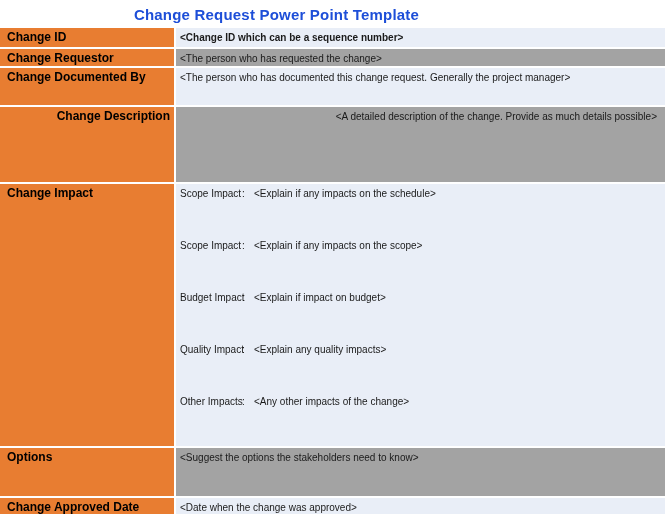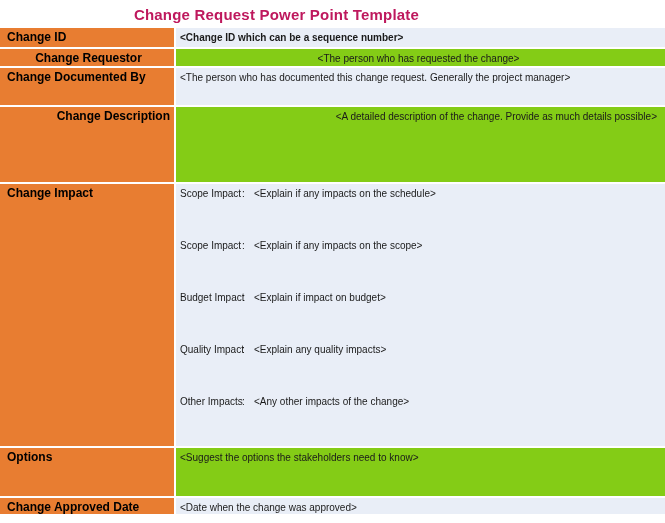--- a/index.html
+++ b/index.html
@@ -7,45 +7,45 @@
   body {
     width:665px; height:523px; overflow:hidden;
     font-family:"Liberation Sans", sans-serif;
     -webkit-font-smoothing:antialiased;
   }
   .page { width:665px; height:523px; background:#ffffff; }
 
   .title {
     width:553px; height:28px; padding-top:6px;
     text-align:center; font-size:15px; font-weight:bold;
-    color:#be185d; letter-spacing:0.2px;
+    color:#1d4ed8; letter-spacing:0.2px;
   }
 
   .crtable { width:665px; }
   .row { display:flex; border-bottom:2px solid #ffffff; }
   .row.last { border-bottom:none; }
 
   .lbl {
     width:176px; flex:0 0 176px;
     background:#E87D31;
     border-right:2px solid #ffffff;
     color:#000000; font-weight:bold; font-size:12px;
     padding:2px 4px 0 7px; line-height:15px;
     overflow:hidden; white-space:nowrap;
   }
   .val {
     flex:1; font-size:10px; color:#1A1A1A;
     padding:2px 8px 0 4px; line-height:15px;
     overflow:hidden;
   }
   .band-light { background:#E9EEF7; }
-  .band-dark  { background:#84cc16; }
+  .band-dark  { background:#a3a3a3; }
   .bold { font-weight:bold; }
 
-  .h19 { height:19px; } .h17 { height:17px;text-align:center; } .h37 { height:37px; }
+  .h19 { height:19px; } .h17 { height:17px; } .h37 { height:37px; }
   .h75 { height:75px;text-align:right; } .h262 { height:262px; } .h57 { height:48px; }
   .h16 { height:16px; }
 
   .impact-line { display:flex; height:15px; margin-bottom:37px; }
   .impact-line:last-child { margin-bottom:0; }
   .impact-name  { width:62px; flex:0 0 62px; white-space:nowrap; }
   .impact-colon { width:12px; flex:0 0 12px; text-align:left; }
   .impact-detail{ flex:1; white-space:nowrap; }
 </style>
 </head>

